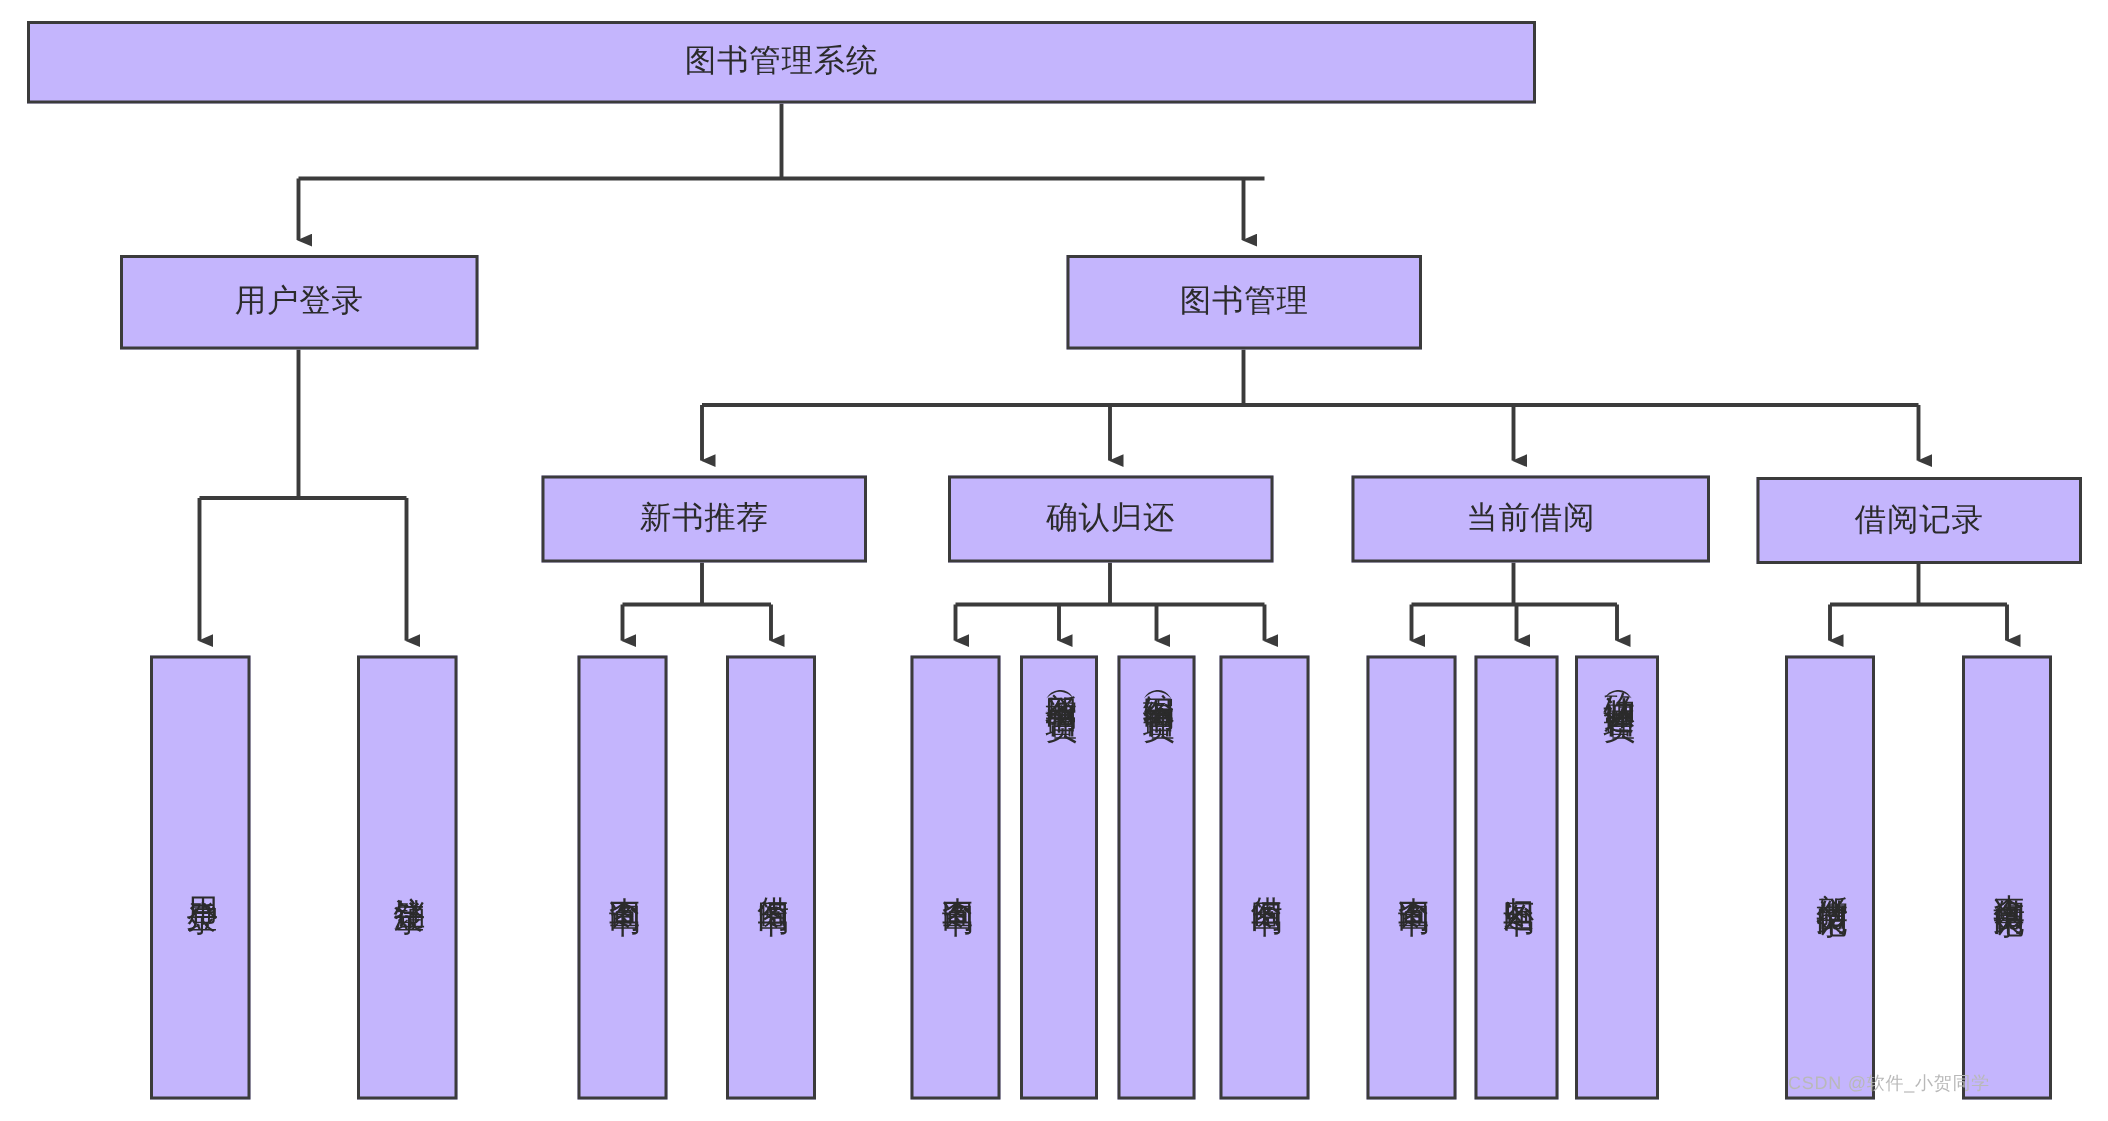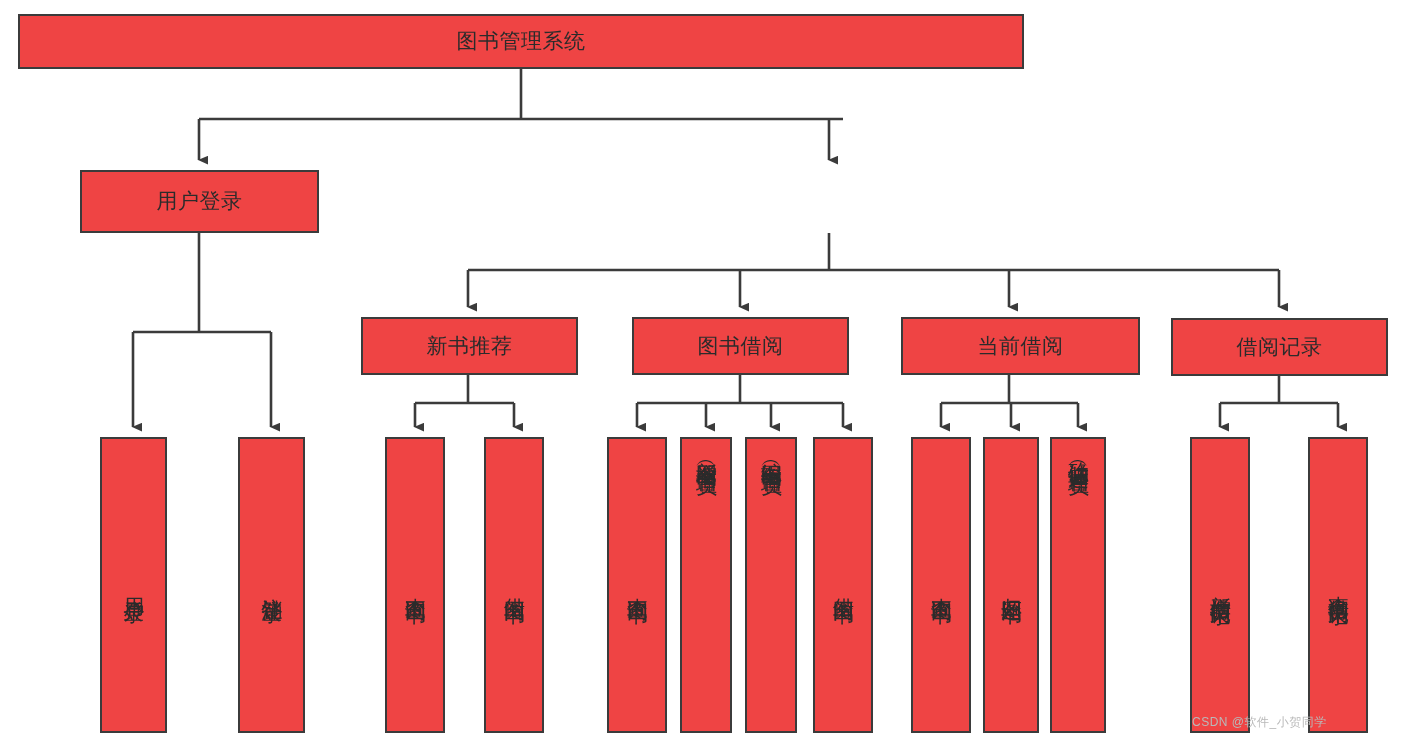--- a/index.html
+++ b/index.html
@@ -21,21 +21,21 @@
     position: absolute;
     left: 0;
     top: 0;
     width: 1405px;
     height: 747px;
     pointer-events: none;
   }
   .node {
     position: absolute;
     box-sizing: border-box;
-    background: #ef4444;
+    background: #c4b5fd;
     border: 2px solid #3b3b3b;
     display: flex;
     align-items: center;
     justify-content: center;
     color: #2a2a2a;
   }
   .node .lbl {
     font-size: 21px;
     line-height: 1.15;
     letter-spacing: 0.5px;
@@ -124,26 +124,29 @@
     </g>
   </svg>
 
   <div class="node" style="left:18px;top:14px;width:1006px;height:55px;">
     <span class="lbl">图书管理系统</span>
   </div>
 
   <div class="node" style="left:80px;top:170px;width:239px;height:63px;">
     <span class="lbl">用户登录</span>
   </div>
+  <div class="node" style="left:711px;top:170px;width:237px;height:63px;">
+    <span class="lbl">图书管理</span>
+  </div>
 
   <div class="node" style="left:361px;top:317px;width:217px;height:58px;">
     <span class="lbl">新书推荐</span>
   </div>
   <div class="node" style="left:632px;top:317px;width:217px;height:58px;">
-    <span class="lbl">图书借阅</span>
+    <span class="lbl">确认归还</span>
   </div>
   <div class="node" style="left:901px;top:317px;width:239px;height:58px;">
     <span class="lbl">当前借阅</span>
   </div>
   <div class="node" style="left:1171px;top:318px;width:217px;height:58px;text-align:center;">
     <span class="lbl">借阅记录</span>
   </div>
 
   <div class="node leaf centered" style="left:100px;top:437px;width:67px;height:296px;">
     <span class="lbl">用户登录</span>

